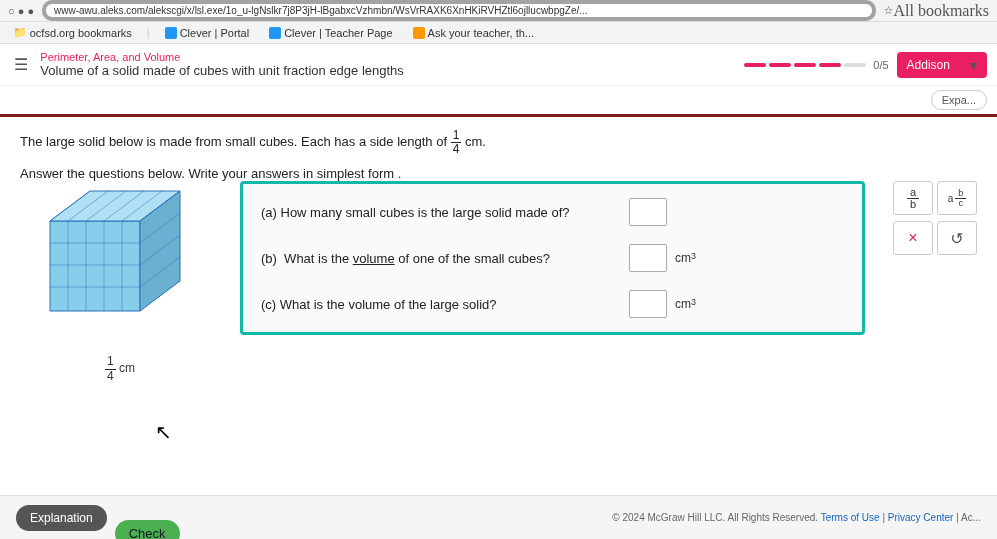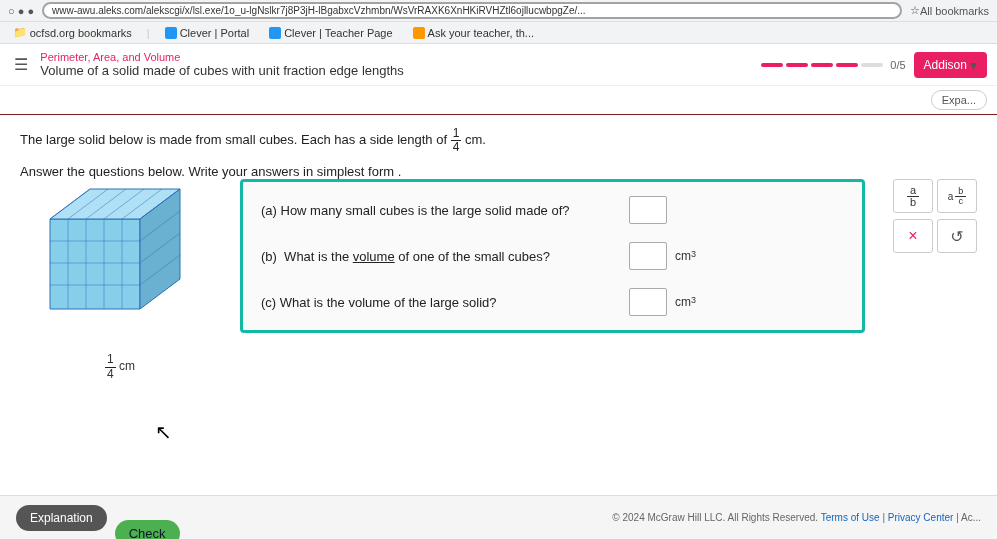--- a/index.html
+++ b/index.html
@@ -9,21 +9,21 @@
     .browser-bar {
       background: #f1f3f4;
       border-bottom: 1px solid #ddd;
       height: 22px;
       display: flex;
       align-items: center;
       padding: 0 8px;
       font-size: 11px;
       color: #555;
     }
-    .browser-bar .url { flex: 1; background: #fff; border: 2px solid #a3a3a3; border-radius: 10px; padding: 1px 8px; font-size: 10px; color: #333; margin: 0 8px; }
+    .browser-bar .url { flex: 1; background: #fff; border: 4px solid #a3a3a3; border-radius: 10px; padding: 1px 8px; font-size: 10px; color: #333; margin: 0 8px; }
 
     
     .bookmarks-bar {
       background: #f1f3f4;
       border-bottom: 1px solid #ddd;
       height: 22px;
       display: flex;
       align-items: center;
       padding: 0 8px;
       gap: 10px;
@@ -56,39 +56,39 @@
     .progress-dash { width: 22px; height: 4px; border-radius: 2px; }
     .progress-label { font-size: 11px; color: #666; }
     .user-btn {
       background: #e91e63;
       color: #fff;
       border: none;
       border-radius: 4px;
       padding: 5px 10px;
       font-size: 12px;
       cursor: pointer;
-      display: flex; align-items: center; gap: 3px;
+      display: flex; align-items: center; gap: 20px;
     }
     .expan-btn {
       background: #fff;
       border: 1px solid #ccc;
       border-radius: 12px;
       padding: 3px 10px;
       font-size: 11px;
       cursor: pointer;
       color: #555;
       margin-left: auto;
     }
 
     
     .expand-row {
       display: flex;
       justify-content: flex-end;
       padding: 4px 10px;
-      border-bottom: 1px solid #7f1d1d;
+      border-bottom: 3px solid #7f1d1d;
     }
 
     
     .main-content {
       padding: 12px 20px 10px 20px;
       flex: 1;
     }
 
     .problem-intro {
       font-size: 13px;
@@ -261,21 +261,21 @@
 
     .chevron-down { font-size: 14px; color: #555; }
   </style>
 </head>
 <body>
 
 <div class="browser-bar">
   <span>○ ● ●</span>
   <div class="url">www-awu.aleks.com/alekscgi/x/lsl.exe/1o_u-lgNslkr7j8P3jH-lBgabxcVzhmbn/WsVrRAXK6XnHKiRVHZtl6ojllucwbpgZe/...</div>
   <span>☆</span>
-  <span style="font-size:11px;color:#555;">All bookmarks</span>
+  <span style="font-size:16px;color:#555;font-family:Liberation Serif, serif;">All bookmarks</span>
 </div>
 
 <div class="bookmarks-bar">
   <div class="bookmark-item">
     <span>📁</span>
     <span>ocfsd.org bookmarks</span>
   </div>
   <span style="color:#ccc;">|</span>
   <div class="bookmark-item">
     <span class="bookmark-icon bookmark-icon-c"></span>

